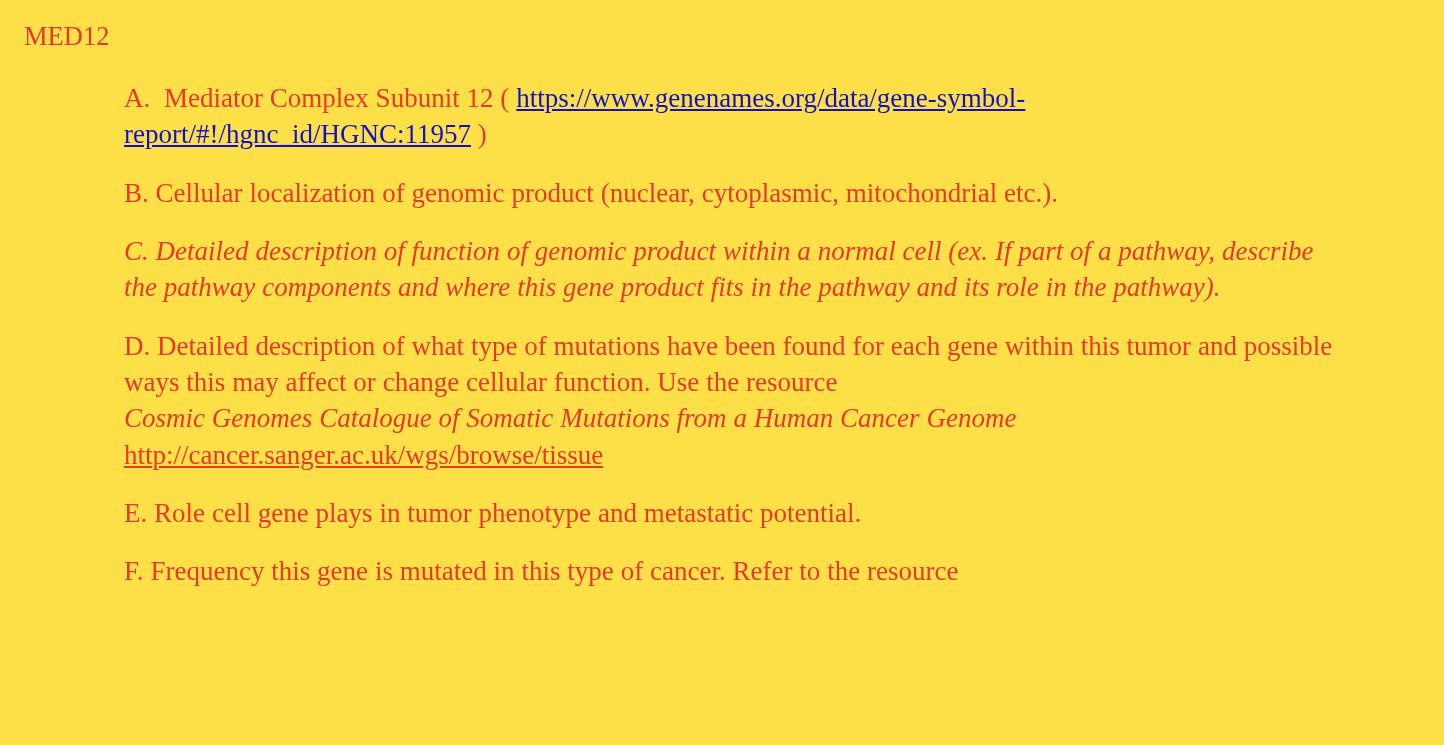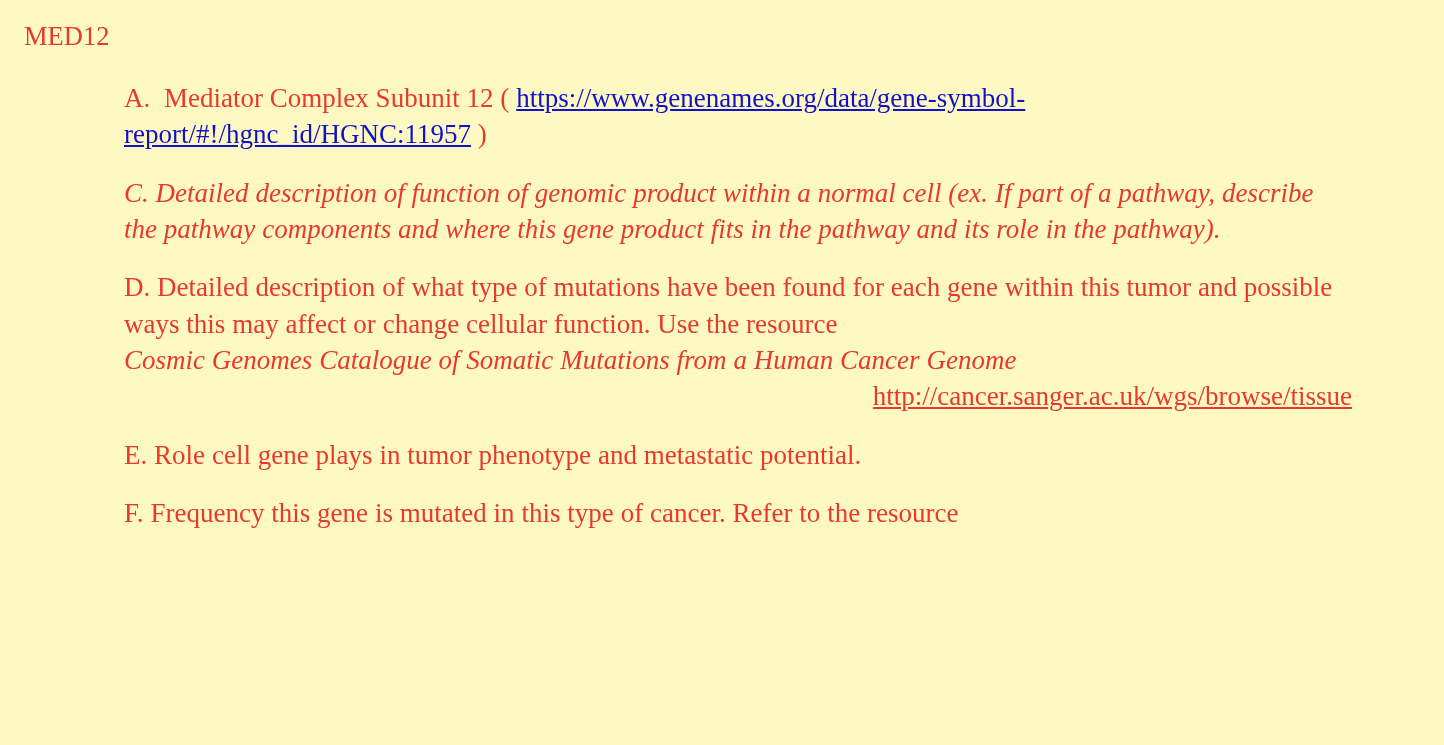--- a/index.html
+++ b/index.html
@@ -73,35 +73,36 @@
   }
 
   .italic {
     font-style: italic;
   }
 
   .block-line {
     display: block;
   }
 
-  .nowrap { white-space: nowrap; text-align: right; }
+  .nowrap { white-space: nowrap; }
 </style>
 </head>
 <body>
 
-<div id="page" style="background: #fef9c3;">
+<div id="page" style="background: #fde047;">
 
   <div id="doc-title">MED12</div>
 
   <div id="items">
 
     <p class="item" id="item-a">
       <span>A.</span><span class="label-a-gap">  </span><span>Mediator Complex Subunit 12 ( </span><a href="#" class="link-blue">https://www.genenames.org/data/gene-symbol-report/#!/hgnc_id/HGNC:11957</a><span> )</span>
     </p>
 
+    <p class="item" id="item-b">B. Cellular localization of genomic product (nuclear, cytoplasmic, mitochondrial etc.).</p>
 
     <p class="item" id="item-c">C. Detailed description of function of genomic product within a normal cell (ex. If part of a pathway, describe the pathway components and where this gene product fits in the pathway and its role in the pathway).</p>
 
     <p class="item" id="item-d">
       <span>D. Detailed description of what type of mutations have been found for each gene within this tumor and possible ways this may affect or change cellular function. Use the resource </span><span class="block-line italic">Cosmic Genomes Catalogue of Somatic Mutations from a Human Cancer Genome</span><a href="#" class="block-line link-red nowrap">http://cancer.sanger.ac.uk/wgs/browse/tissue</a>
     </p>
 
     <p class="item" id="item-e">E. Role cell gene plays in tumor phenotype and metastatic potential.</p>
 
     <p class="item" id="item-f">

